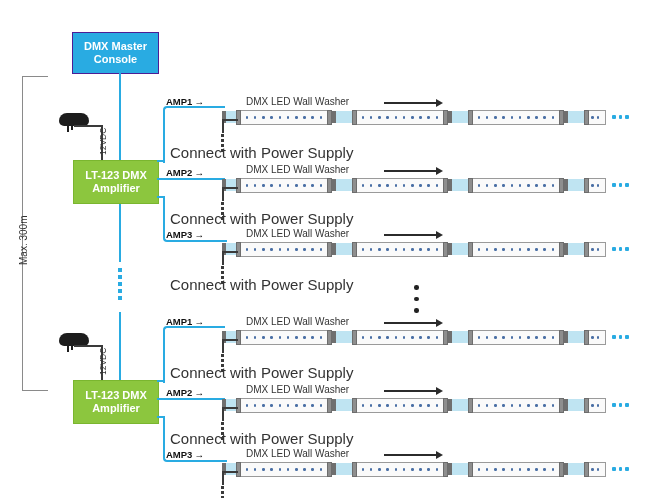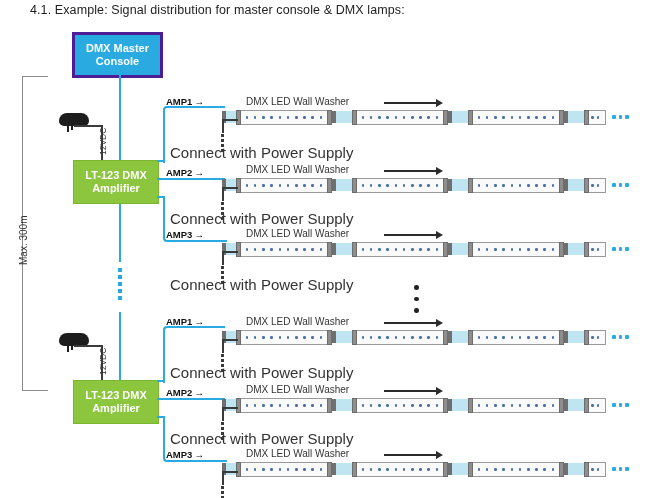--- a/index.html
+++ b/index.html
@@ -12,21 +12,21 @@
 
   
   .title{
     position:absolute;left:30px;top:3px;
     font-size:12.5px;color:#222;letter-spacing:.1px;white-space:nowrap;
   }
 
   
   .console-box{
     position:absolute;left:72px;top:32px;width:85px;height:40px;
-    background:#29abe2;border:3px solid #4c1d95;
+    background:#29abe2;border:1px solid #4c1d95;
     display:flex;align-items:center;justify-content:center;
     color:#fff;font-weight:bold;font-size:11px;line-height:13px;text-align:center;
   }
   .amp-box{
     position:absolute;width:84px;height:42px;
     background:#8cc63e;border:1px solid #7ab62f;
     display:flex;align-items:center;justify-content:center;
     color:#fff;font-weight:bold;font-size:11px;line-height:13px;text-align:center;
   }
 
@@ -122,21 +122,20 @@
 
   
   .vell{position:absolute;display:flex;flex-direction:column;gap:7px;}
   .vell i{display:block;width:4.5px;height:4.5px;background:#222;border-radius:50%;}
 </style>
 </head>
 <body>
 
 <div class="stage">
 
-  <div class="title">4.1. Example: Signal distribution for master console &amp; DMX lamps:</div>
 
   <div class="brk-v" style="left:22px;top:76px;height:314px;"></div>
   <div class="brk-h" style="left:22px;top:76px;width:26px;"></div>
   <div class="brk-h" style="left:22px;top:390px;width:26px;"></div>
   <div class="brk-h" style="left:22px;top:233px;width:0px;"></div>
   <div class="max-label" style="left:18px;top:265px;">Max. 300m</div>
 
   <div class="console-box">DMX Master Console</div>
 
   <div class="vline" style="left:119px;top:72px;height:108px;"></div>

